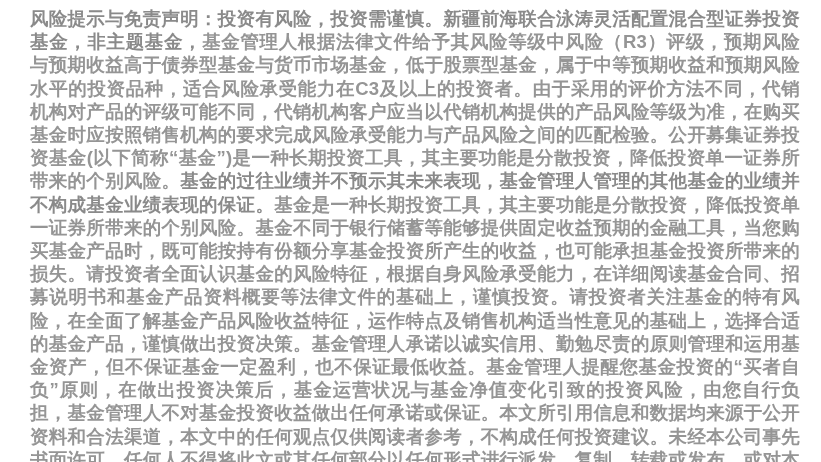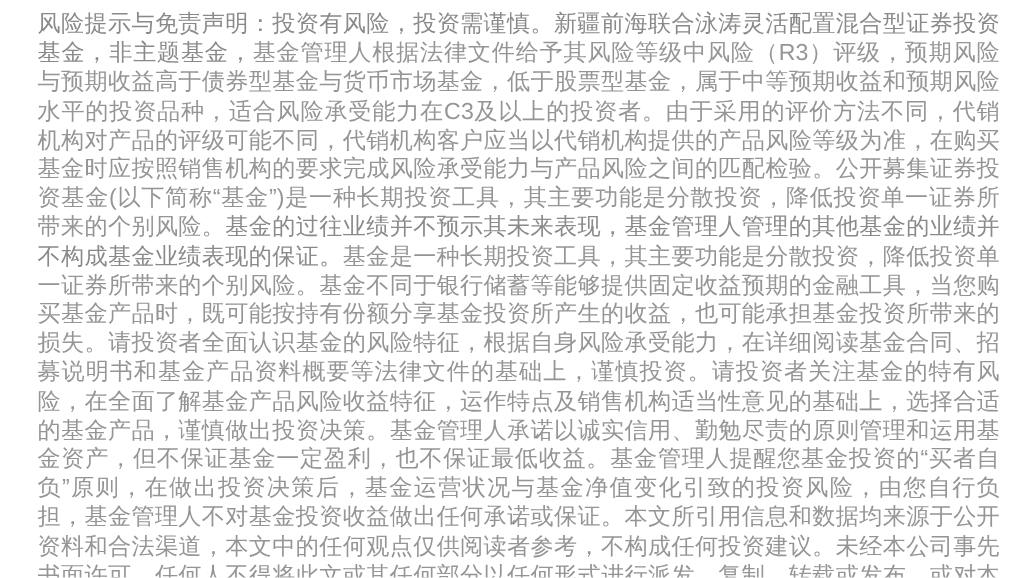--- a/index.html
+++ b/index.html
@@ -21,24 +21,24 @@
   }
   .disclaimer-text {
     margin: 0;
     font-size: 18.5px;
     line-height: 23.2px;
     text-align: justify;
     color: var(--text-regular, #959595);
     letter-spacing: 0.2px;
   }
   .seg {
-    font-weight: 400;
+    font-weight: 700;
   }
   .seg.bold {
-    font-weight: 400;
+    font-weight: 700;
     color: var(--text-bold, #8a8a8a);
   }
 </style>
 </head>
 <body style="--bg: #ffffff; --text-regular: #959595; --text-bold: #8a8a8a;">
 
 <div class="disclaimer-wrap">
   <p class="disclaimer-text"><span class="seg bold">风险提示与免责声明：投资有风险，投资需谨慎。新疆前海联合泳涛灵活配置混合型证券投资基金，非主题基金，</span><span class="seg">基金管理人根据法律文件给予其风险等级中风险（R3）评级，预期风险与预期收益高于债券型基金与货币市场基金，低于股票型基金，属于中等预期收益和预期风险水平的投资品种，适合风险承受能力在C3及以上的投资者。由于采用的评价方法不同，代销机构对产品的评级可能不同，代销机构客户应当以代销机构提供的产品风险等级为准，在购买基金时应按照销售机构的要求完成风险承受能力与产品风险之间的匹配检验。公开募集证券投资基金(以下简称“基金”)是一种长期投资工具，其主要功能是分散投资，降低投资单一证券所带来的个别风险。</span><span class="seg bold">基金的过往业绩并不预示其未来表现，基金管理人管理的其他基金的业绩并不构成基金业绩表现的保证。</span><span class="seg">基金是一种长期投资工具，其主要功能是分散投资，降低投资单一证券所带来的个别风险。基金不同于银行储蓄等能够提供固定收益预期的金融工具，当您购买基金产品时，既可能按持有份额分享基金投资所产生的收益，也可能承担基金投资所带来的损失。请投资者全面认识基金的风险特征，根据自身风险承受能力，在详细阅读基金合同、招募说明书和基金产品资料概要等法律文件的基础上，谨慎投资。请投资者关注基金的特有风险，在全面了解基金产品风险收益特征，运作特点及销售机构适当性意见的基础上，选择合适的基金产品，谨慎做出投资决策。基金管理人承诺以诚实信用、勤勉尽责的原则管理和运用基金资产，但不保证基金一定盈利，也不保证最低收益。基金管理人提醒您基金投资的“买者自负”原则，在做出投资决策后，基金运营状况与基金净值变化引致的投资风险，由您自行负担，基金管理人不对基金投资收益做出任何承诺或保证。本文所引用信息和数据均来源于公开资料和合法渠道，本文中的任何观点仅供阅读者参考，不构成任何投资建议。未经本公司事先书面许可，任何人不得将此文或其任何部分以任何形式进行派发、复制、转载或发布，或对本文内容进行任何有悖原意的删节或修改。</span></p>
 </div>
 

